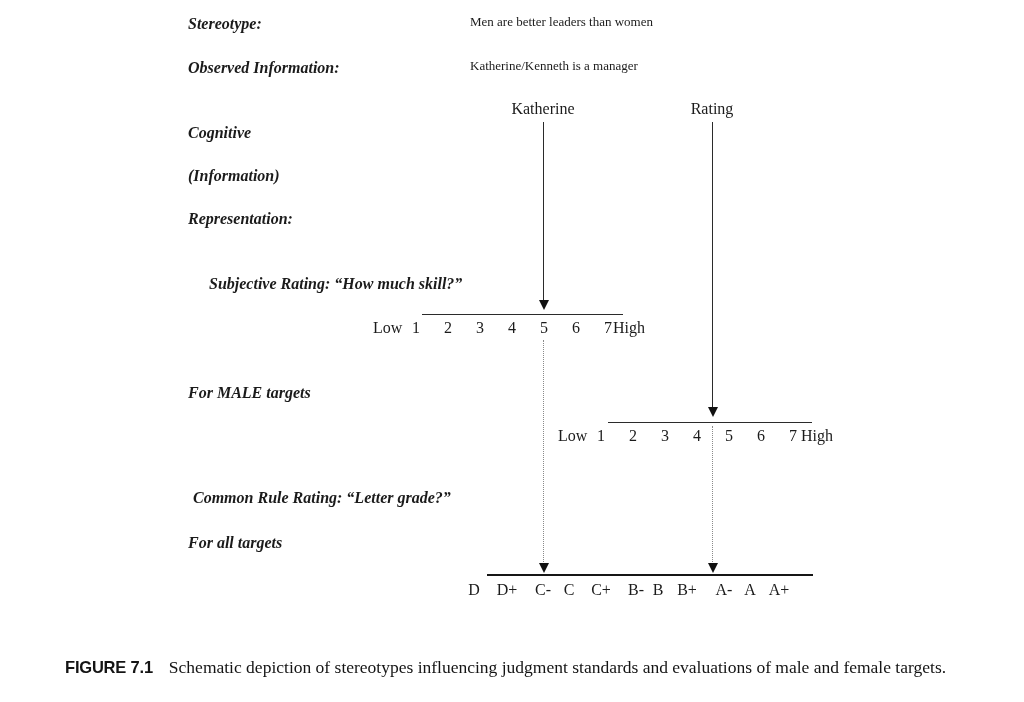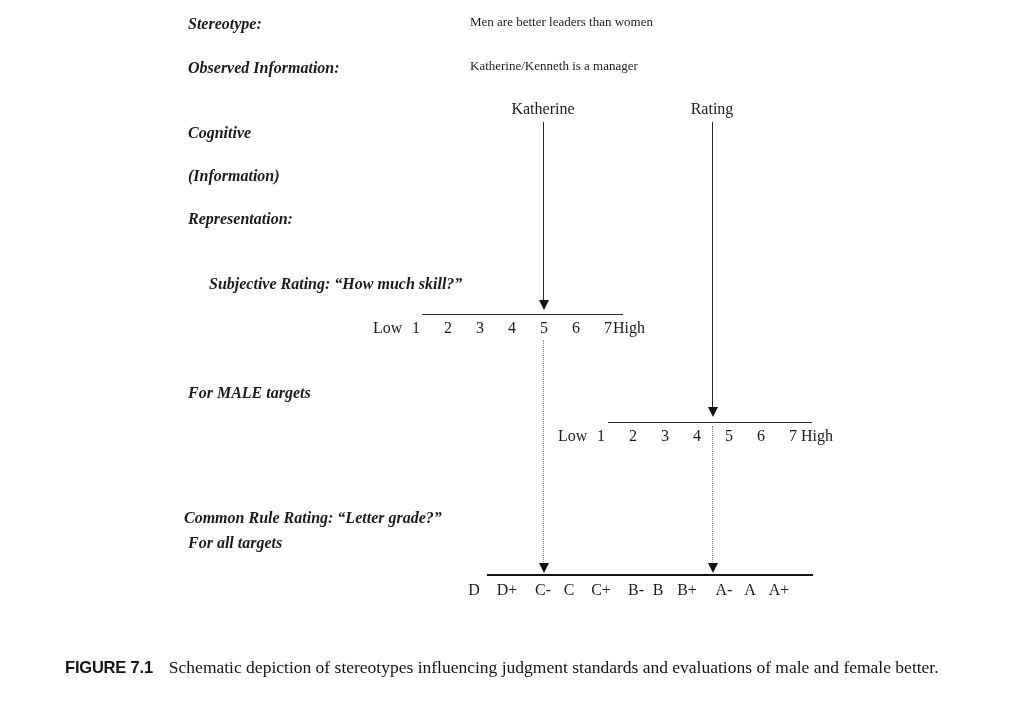--- a/index.html
+++ b/index.html
@@ -92,35 +92,35 @@
       <span class="tick" style="left: 697px;">4</span>
       <span class="tick" style="left: 729px;">5</span>
       <span class="tick" style="left: 761px;">6</span>
       <span class="tick" style="left: 793px;">7</span>
     </div>
   <div class="endlab" style="left:801px; top:427px;">High</div>
 
   <div class="dotline" style="left:712px; top:426px; height:138px;"></div>
   <div class="ahead" style="left:713px; top:563px;"></div>
 
-  <div class="lbl" style="left:184px; top:487px;margin-top:20px;">Common Rule Rating: “Letter grade?”</div>
+  <div class="lbl" style="left:193px; top:487px;">Common Rule Rating: “Letter grade?”</div>
   <div class="lbl" style="left:188px; top:532px;">For all targets</div>
 
   <div class="hline thick" style="left:487px; top:574px; width:326px;"></div>
   <div class="tickrow" style="top:581px;">
       <span class="tick" style="left: 474px;">D</span>
       <span class="tick" style="left: 507px;">D+</span>
       <span class="tick" style="left: 543px;">C-</span>
       <span class="tick" style="left: 569px;">C</span>
       <span class="tick" style="left: 601px;">C+</span>
       <span class="tick" style="left: 636px;">B-</span>
       <span class="tick" style="left: 658px;">B</span>
       <span class="tick" style="left: 687px;">B+</span>
       <span class="tick" style="left: 724px;">A-</span>
       <span class="tick" style="left: 750px;">A</span>
       <span class="tick" style="left: 779px;">A+</span>
     </div>
 
   <p class="caption">
-    <span class="figlab">FIGURE 7.1</span><span>Schematic depiction of stereotypes influencing judgment standards and evaluations of male and female better.</span>
+    <span class="figlab">FIGURE 7.1</span><span>Schematic depiction of stereotypes influencing judgment standards and evaluations of male and female targets.</span>
   </p>
 
 </div>
 
 </body></html>

